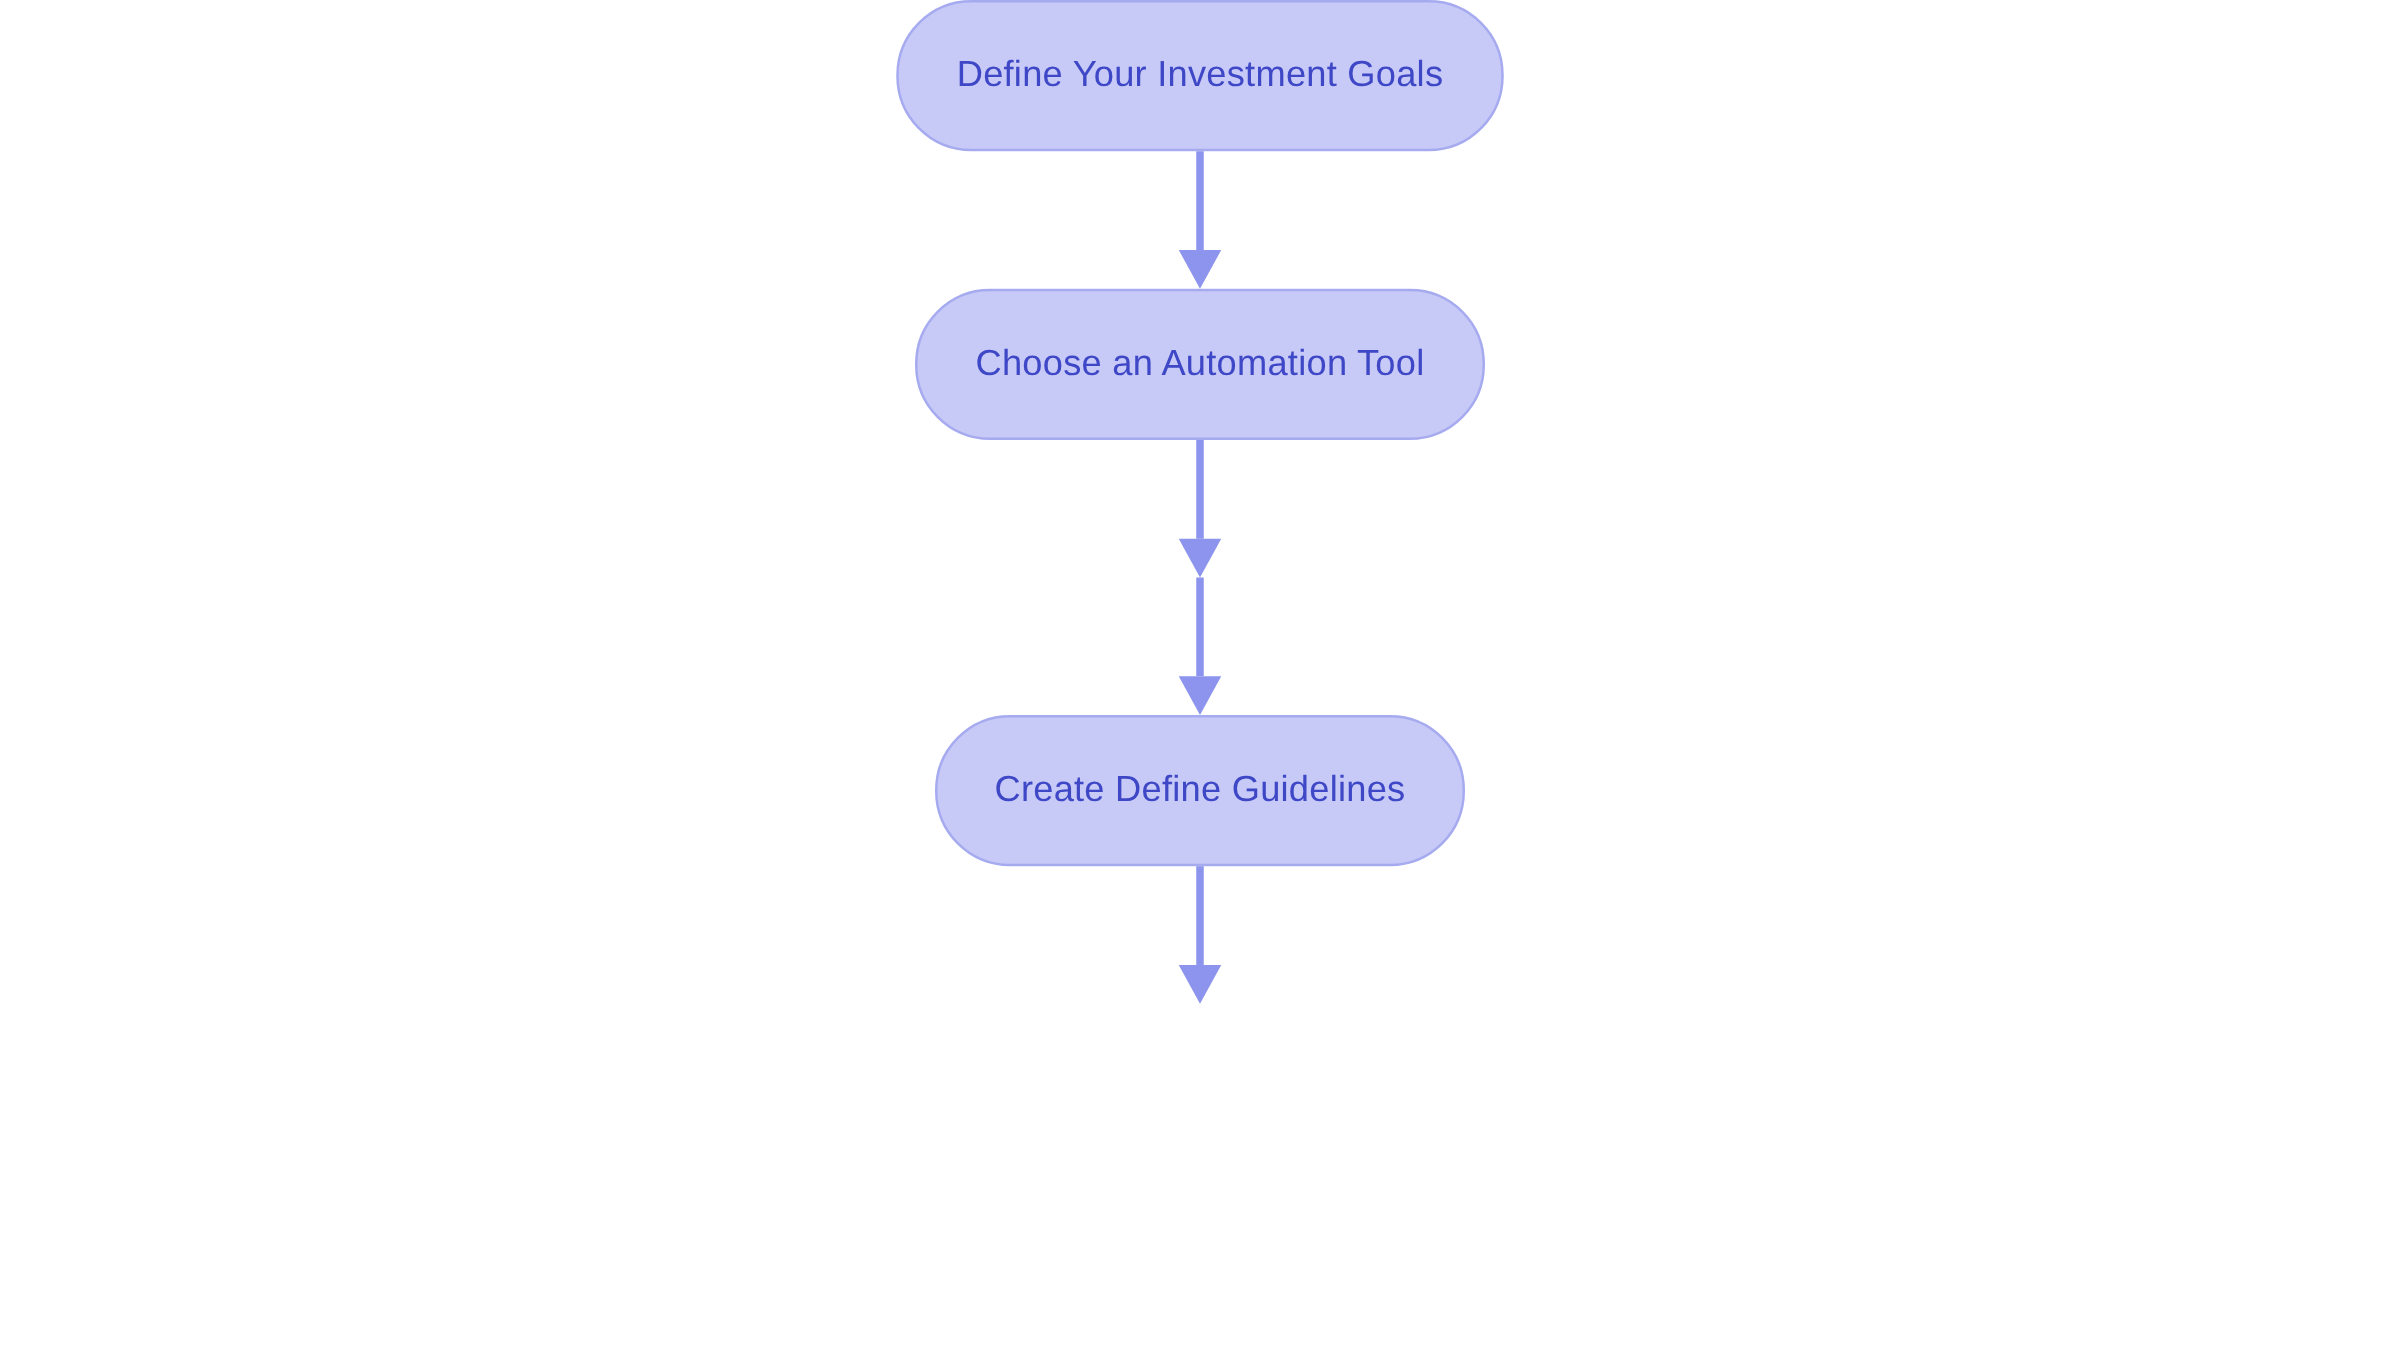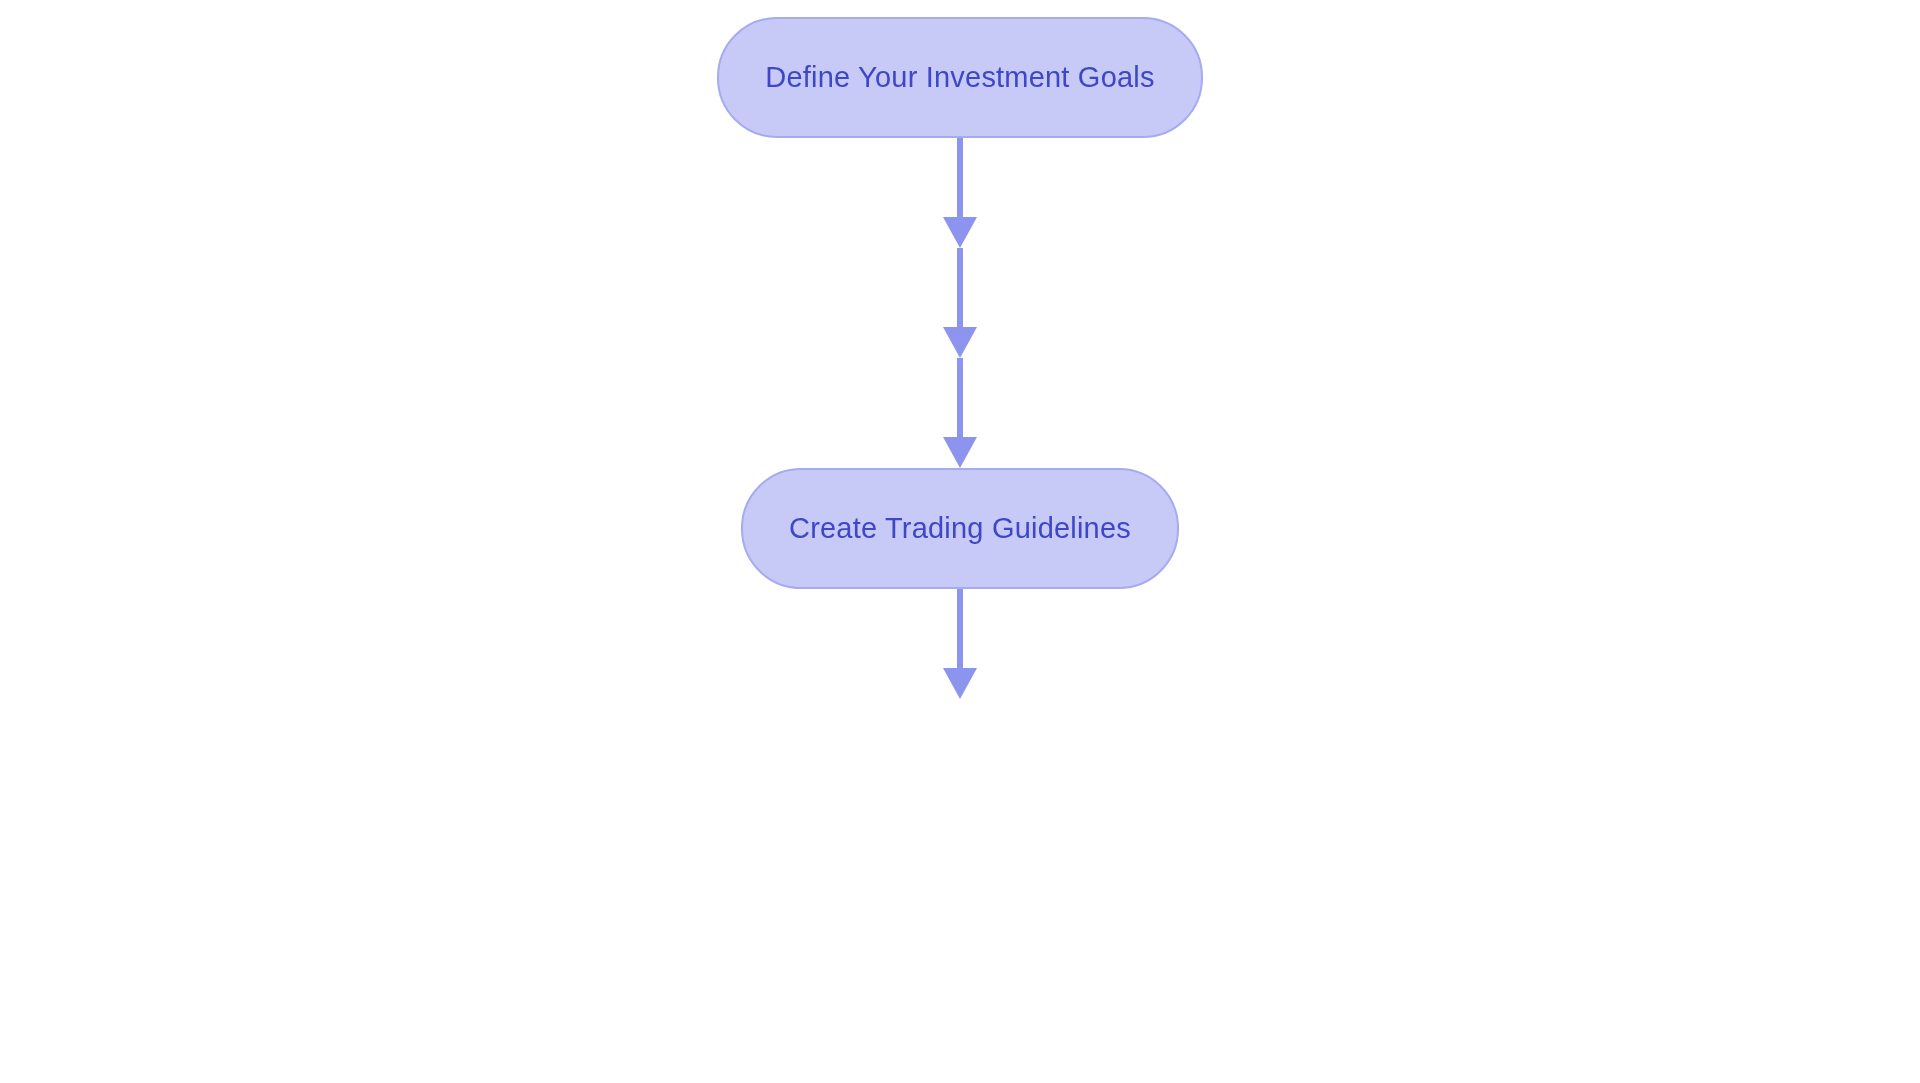--- a/index.html
+++ b/index.html
@@ -16,21 +16,20 @@
     background: var(--page-bg);
     overflow: hidden;
     font-family: "Liberation Sans", "DejaVu Sans", sans-serif;
   }
   .flowchart {
     width: 1920px;
     height: 1083px;
     display: flex;
     flex-direction: column;
     align-items: center;
-    padding-top: 17px;
   }
   .flow-node {
     height: 121px;
     padding: 0 46px;
     display: flex;
     align-items: center;
     justify-content: center;
     white-space: nowrap;
     background: var(--node-fill);
     border: 2px solid var(--node-border);
@@ -68,33 +67,34 @@
 
 <div class="flowchart">
 
   <div class="flow-node">Define Your Investment Goals</div>
 
   <div class="flow-arrow">
     <div class="arrow-shaft"></div>
     <div class="arrow-head"></div>
   </div>
 
+  <div class="flow-node">Choose an Automation Tool</div>
 
   <div class="flow-arrow">
     <div class="arrow-shaft"></div>
     <div class="arrow-head"></div>
   </div>
 
 
   <div class="flow-arrow">
     <div class="arrow-shaft"></div>
     <div class="arrow-head"></div>
   </div>
 
-  <div class="flow-node">Create Trading Guidelines</div>
+  <div class="flow-node">Create Define Guidelines</div>
 
   <div class="flow-arrow">
     <div class="arrow-shaft"></div>
     <div class="arrow-head"></div>
   </div>
 
 
 </div>
 
 </body></html>

